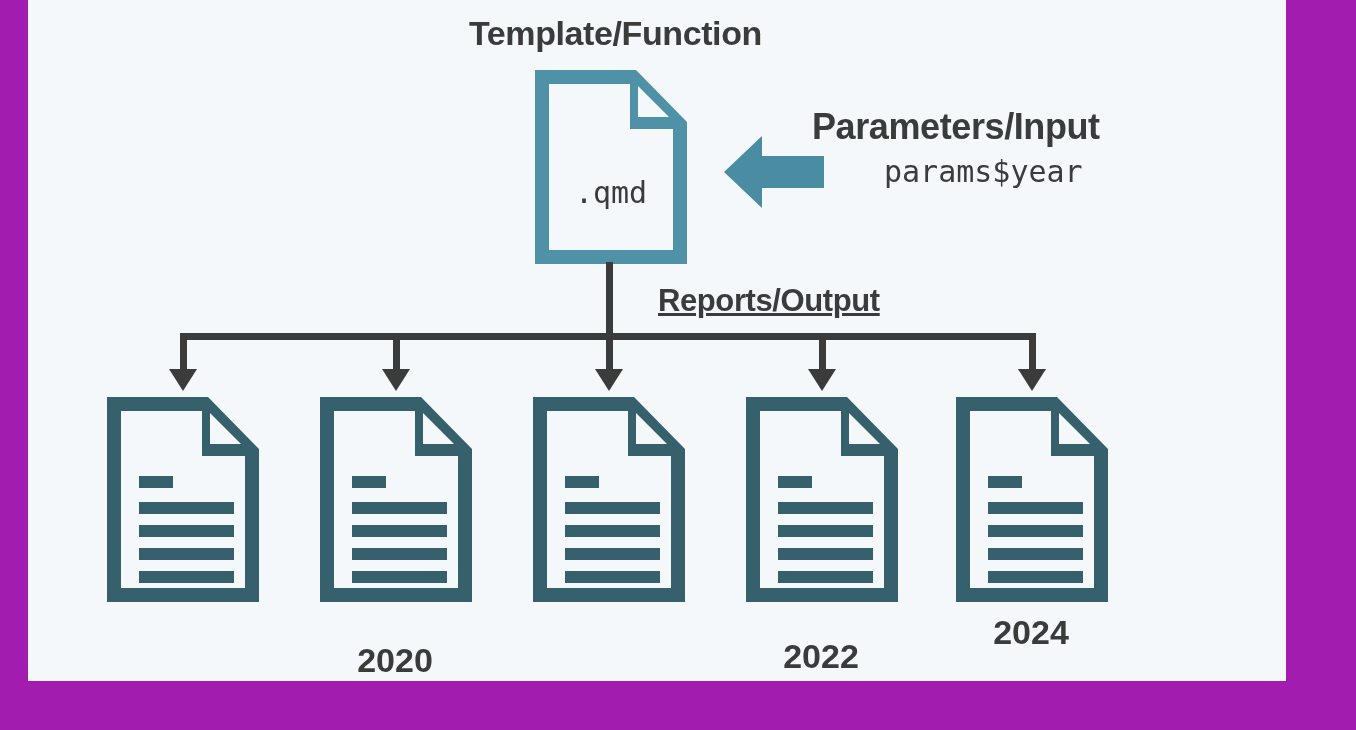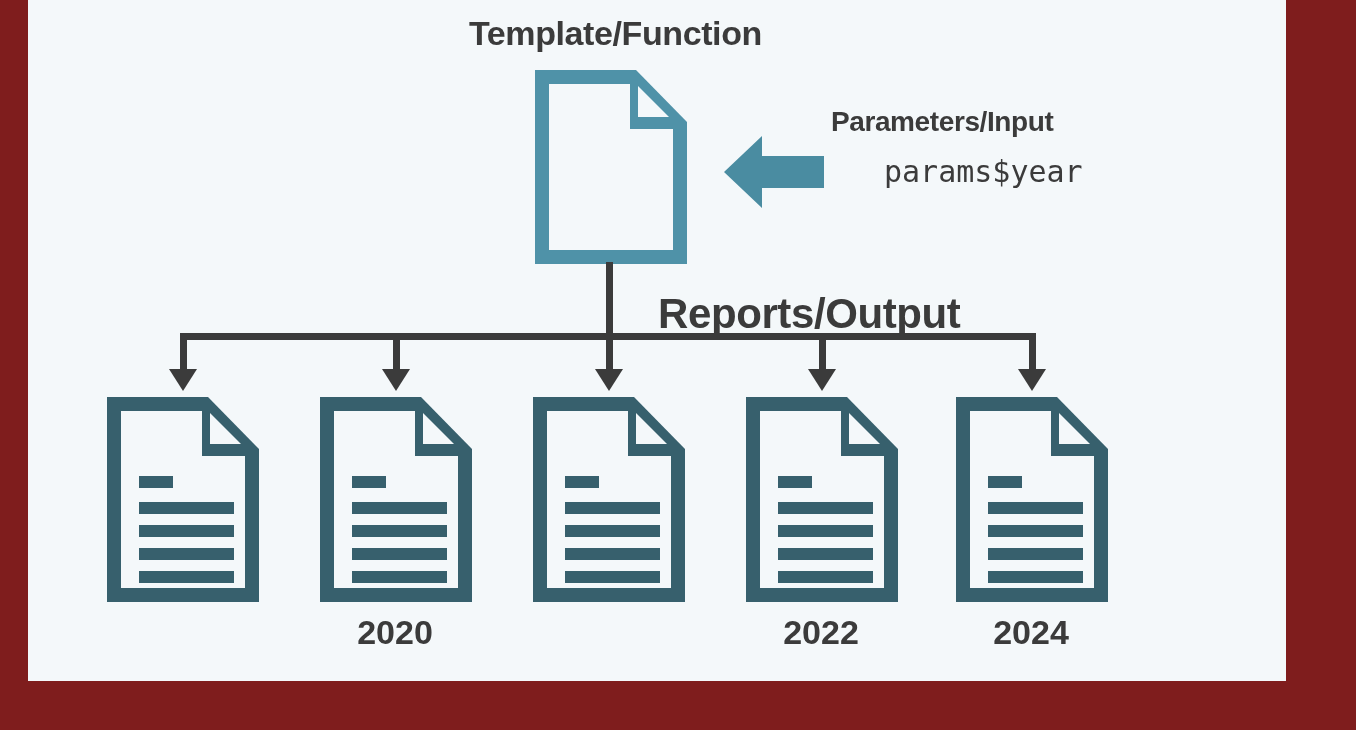--- a/index.html
+++ b/index.html
@@ -9,21 +9,21 @@
     width: 1356px;
     height: 730px;
     overflow: hidden;
     font-family: "Liberation Sans", sans-serif;
   }
 
   #canvas {
     position: relative;
     width: 1356px;
     height: 730px;
-    background: #7f1d1d;
+    background: #a21caf;
   }
 
   #panel {
     position: absolute;
     left: 28px;
     top: 0px;
     width: 1258px;
     height: 681px;
     background: #f4f8fa;
     overflow: hidden;
@@ -45,33 +45,34 @@
     color: #3b3b3b;
     white-space: nowrap;
   }
 
   #title-template {
     left: 441px;
     top: 14px;
     font-size: 34px;
   }
   #label-parameters {
-    left: 803px;
+    left: 784px;
     top: 106px;
-    font-size: 28px;
+    font-size: 36px;
   }
   #label-paramsyear {
     left: 856px;
     top: 154px;
     font-size: 30px;
   }
   #label-reports {
     left: 630px;
-    top: 290px;
-    font-size: 42px;
+    top: 283px;
+    font-size: 31px;
+    text-decoration: underline;
   }
 
   .year-label {
     position: absolute;
     top: 613px;
     width: 150px;
     text-align: center;
     font-family: "Liberation Sans", sans-serif;
     font-weight: bold;
     font-size: 34px;
@@ -115,20 +116,21 @@
   <div id="panel">
 
     <div id="title-template" class="label-bold">Template/Function</div>
 
     <div class="doc" style="left:507px; top:70px;">
       <svg width="152" height="194" viewBox="0 0 152 194" xmlns="http://www.w3.org/2000/svg">
         <path d="M0,0 L101,0 L152,52 L152,194 L0,194 Z" fill="#4f92a8"></path>
         <path d="M14,14 L95,14 L95,59 L138,59 L138,180 L14,180 Z" fill="#f4f8fa"></path>
         <path d="M103,16 L134,47 L103,47 Z" fill="#f4f8fa"></path>
       </svg>
+      <div class="label-mono" style="left:0px; top:0px; width:152px; text-align:center; font-size:30px; position:absolute; transform:translateY(105px);">.qmd</div>
     </div>
 
     <div id="arrow-input">
       <svg width="100" height="72" viewBox="0 0 100 72" xmlns="http://www.w3.org/2000/svg">
         <path d="M0,36 L38,0 L38,20 L100,20 L100,52 L38,52 L38,72 Z" fill="#4a8ca1"></path>
       </svg>
     </div>
 
     <div id="label-parameters" class="label-bold">Parameters/Input</div>
     <div id="label-paramsyear" class="label-mono">params$year</div>
@@ -212,18 +214,18 @@
         <path d="M14,14 L95,14 L95,59 L138,59 L138,191 L14,191 Z" fill="#f4f8fa"></path>
         <path d="M103,16 L134,47 L103,47 Z" fill="#f4f8fa"></path>
         <rect x="32" y="79" width="34" height="12" fill="#37606d"></rect>
         <rect x="32" y="105" width="95" height="12" fill="#37606d"></rect>
         <rect x="32" y="128" width="95" height="12" fill="#37606d"></rect>
         <rect x="32" y="151" width="95" height="12" fill="#37606d"></rect>
         <rect x="32" y="174" width="95" height="12" fill="#37606d"></rect>
       </svg>
     </div>
 
-    <div class="year-label" style="left:292px;">2020</div>
-    <div class="year-label" style="left:718px;">2022</div>
+    <div class="year-label" style="left:292px;margin-top:28px;">2020</div>
+    <div class="year-label" style="left:718px;margin-top:24px;">2022</div>
     <div class="year-label" style="left:928px;">2024</div>
 
   </div>
 </div>
 
 </body></html>

